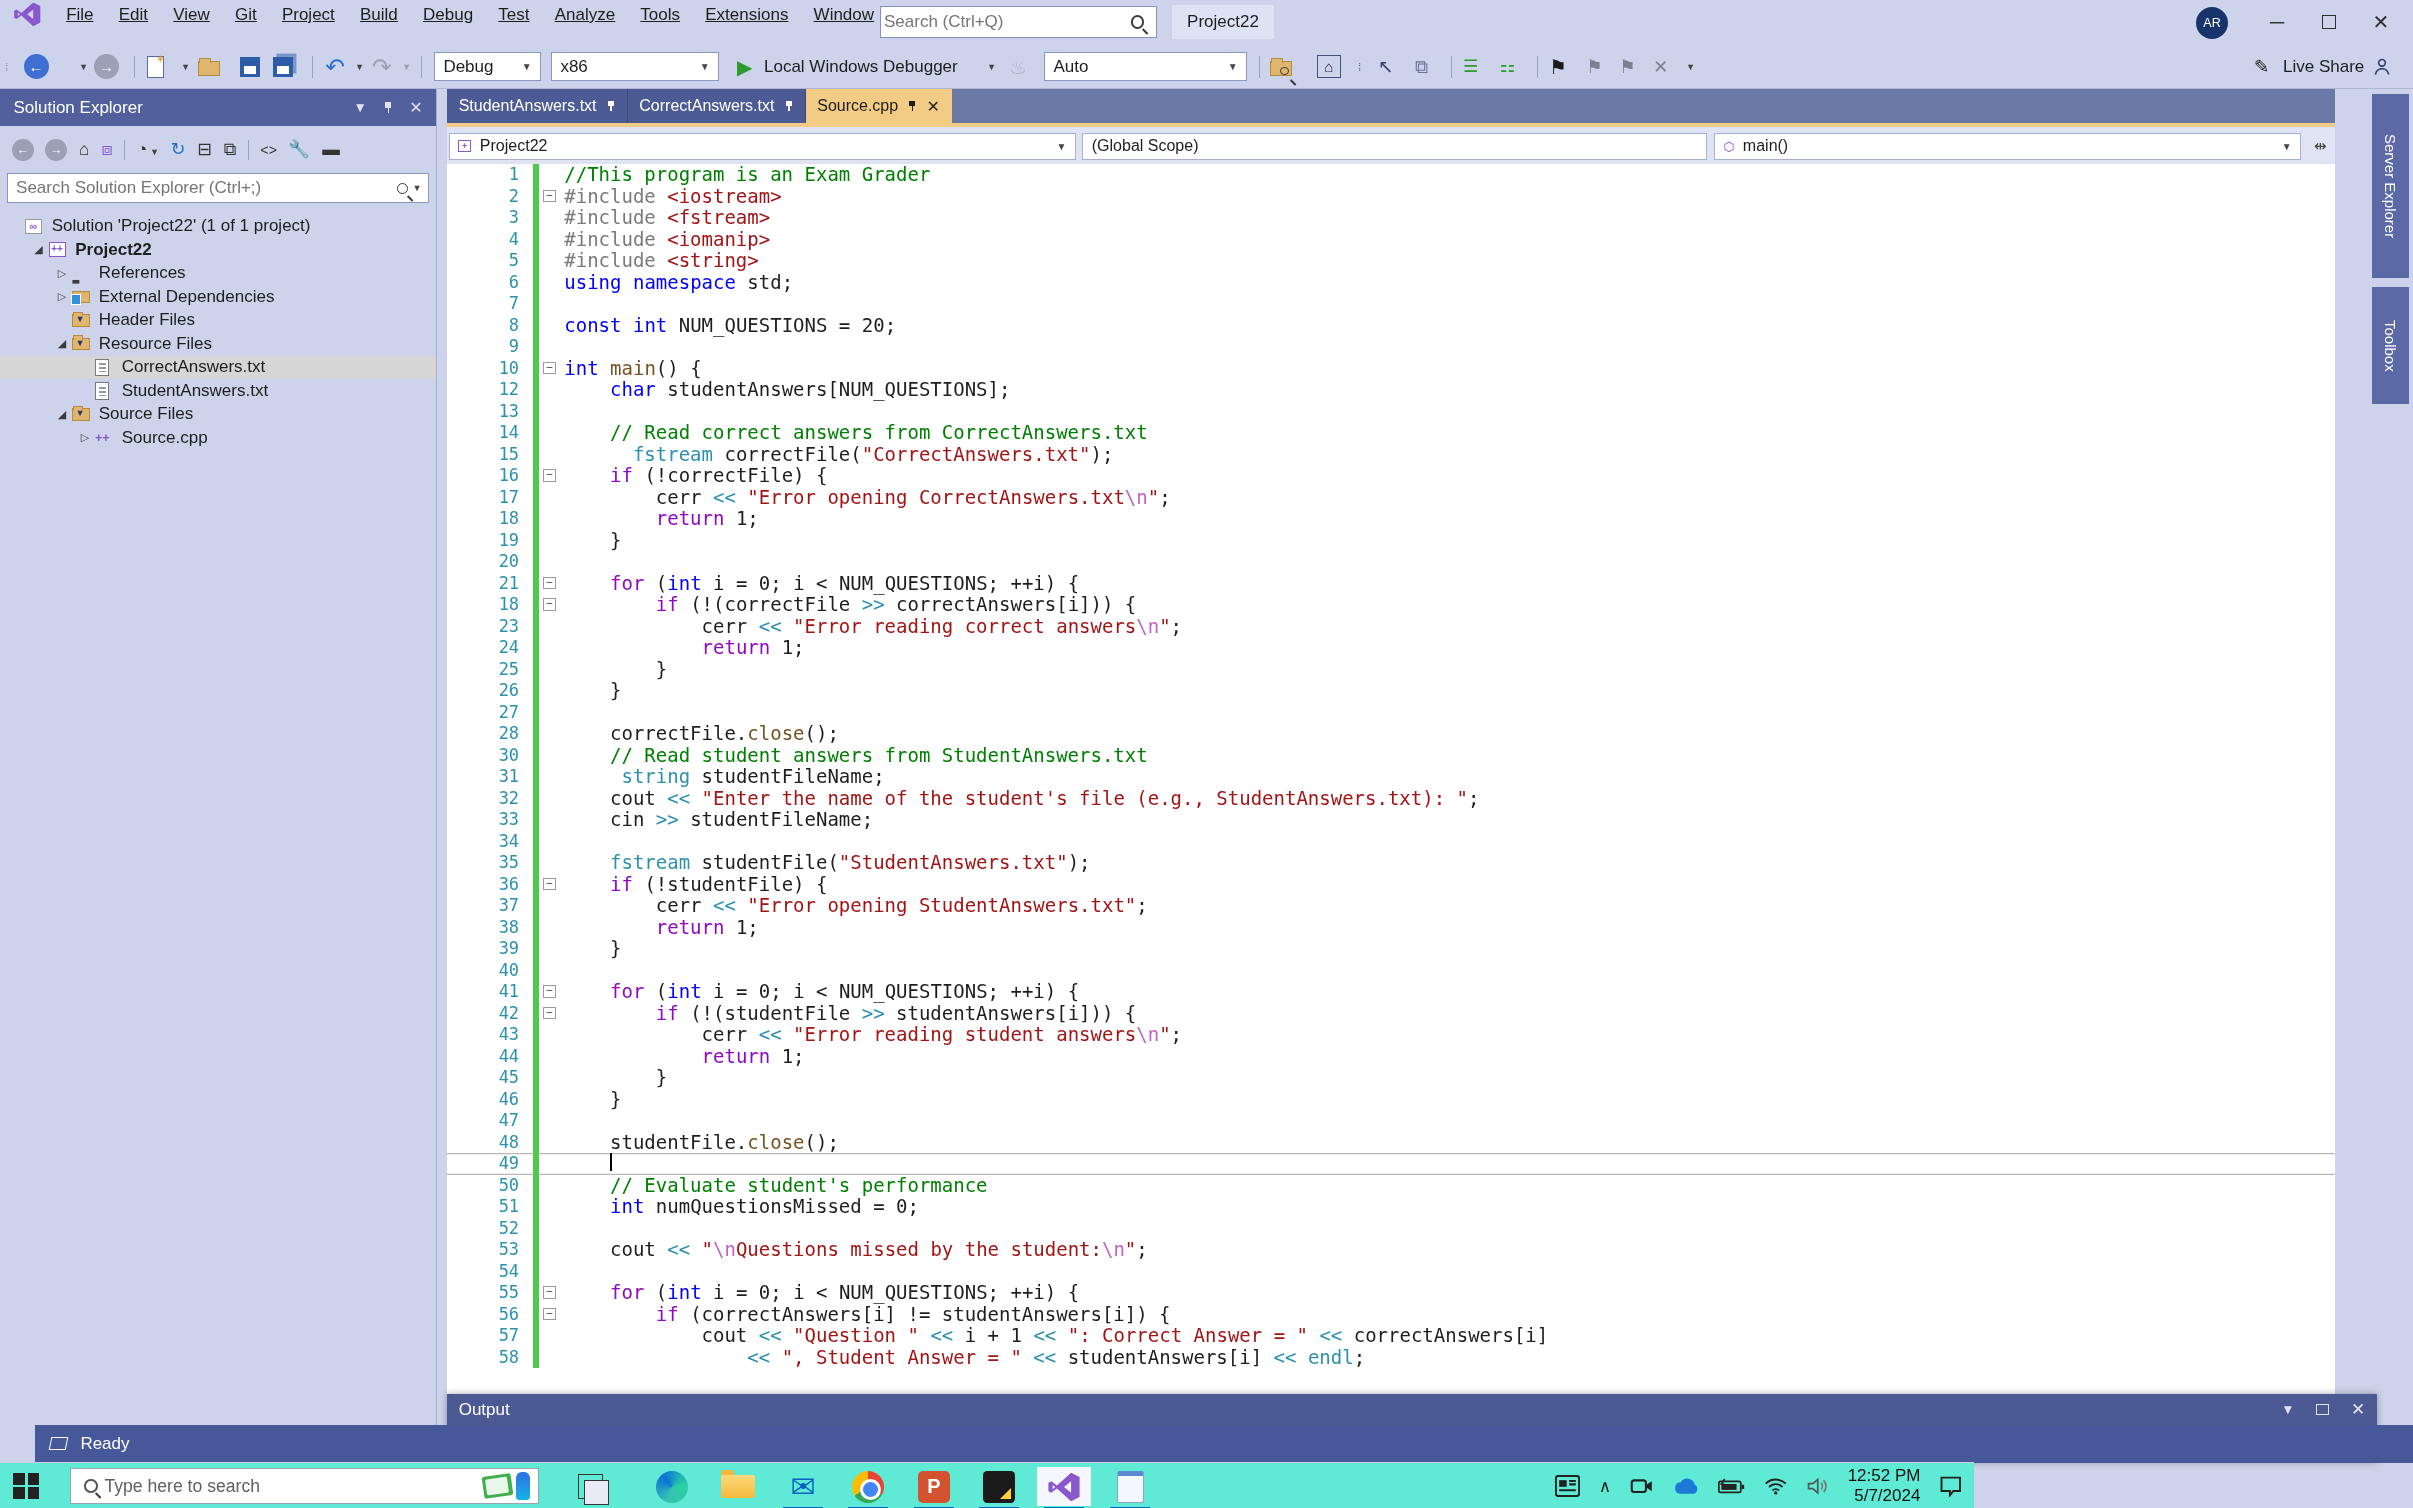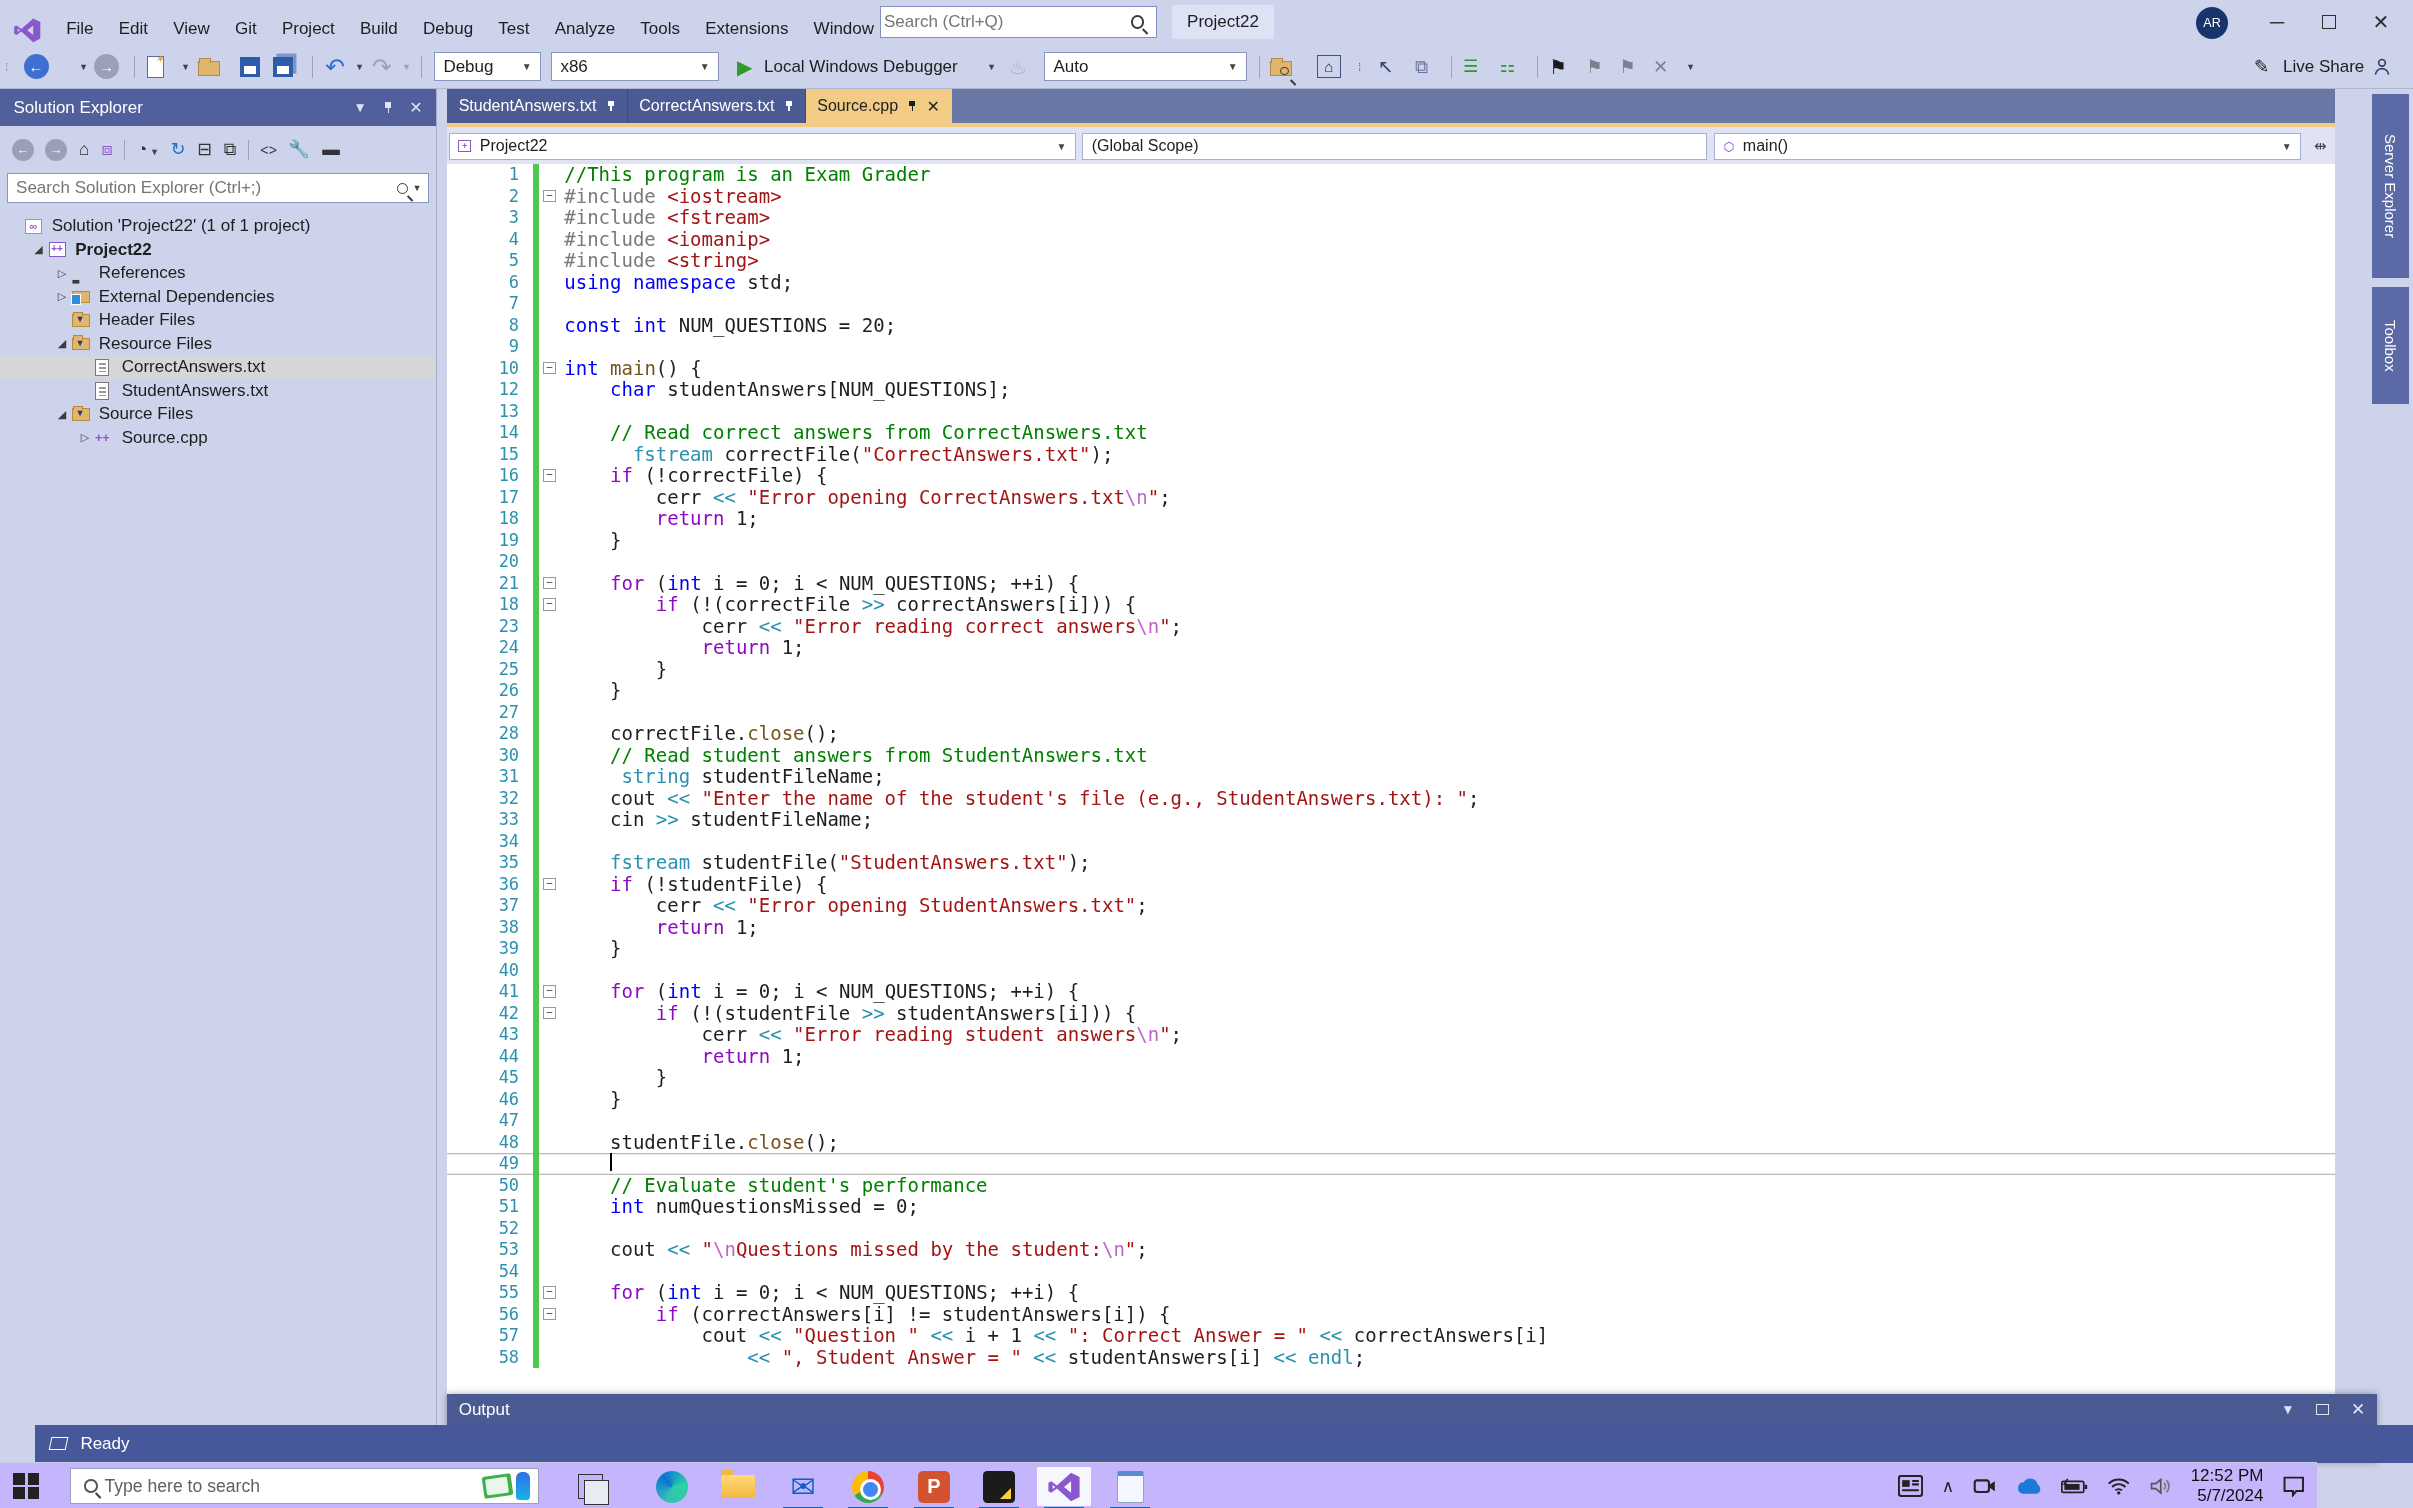--- a/index.html
+++ b/index.html
@@ -1,21 +1,21 @@
 <!DOCTYPE html>
 <html style="font-size:13.4px"><head>
 <meta charset="utf-8">
 <style>
   * { margin:0; padding:0; box-sizing:border-box; }
   html,body { width:2413px; height:1508px; overflow:hidden; }
   body { font-family:"Liberation Sans","DejaVu Sans",sans-serif; color:#1e1e1e; background:#ccd3ea; position:relative; }
   .abs { position:absolute; }
 
   
-  #titlebar { left:0; top:0; width:2413px; height:44px; background:#ccd3ea; display:flex; align-items:flex-end; }
+  #titlebar { left:0; top:0; width:2413px; height:44px; background:#ccd3ea; display:flex; align-items:flex-start;text-decoration:underline; }
   #vs-logo { width:28.5px; height:28.5px; margin:0 11.7px 0 13.4px; }
   .menu-item { font-size:17px; padding:5px 12.6px; color:#1e1e1e; cursor:default; }
   #tb-search { left:880px; top:5.9px; width:277px; height:32px; background:#fff; border:0.8px solid #8591bd; display:flex; align-items:center; }
   #tb-search input { border:0; outline:0; flex:1; font-size:17px; color:#6a6a6a; padding-left:3px; background:transparent; font-family:inherit; }
   .mag { width:13.4px; height:13.4px; border:2.1px solid #3b3b3b; border-radius:50%; position:relative; margin-right:11.7px; flex:none; }
   .mag::after { content:""; position:absolute; width:2.1px; height:6.7px; background:#3b3b3b; left:11px; top:11px; transform:rotate(-45deg); }
   #tb-project { left:1172px; top:5px; width:102px; height:34px; background:#dde2f5; display:flex; align-items:center; justify-content:center; font-size:17px; }
   #avatar { left:2196px; top:6.7px; width:32px; height:32px; border-radius:50%; background:#17356b; color:#fff; font-size:12.6px; display:flex; align-items:center; justify-content:center; }
   .winbtn { top:0; width:52px; height:44px; display:flex; align-items:center; justify-content:center; font-size:20px; color:#2e2e2e; }
   #btn-restore span { width:13.4px; height:13.4px; border:1.7px solid #2e2e2e; display:block; }
@@ -111,21 +111,21 @@
   #out-sub .hstrip { position:absolute; left:159px; top:2.5px; width:1659px; height:7.5px; background:#fff; }
   #out-tabs { height:24px; display:flex; gap:2.5px; background:transparent; }
   .otab { padding:0 11.7px; font-size:16px; display:flex; align-items:center; background:#5d6ba5; color:#fff; }
   .otab.active { background:#f5f6fb; color:#1e1e1e; }
 
   
   #statusbar { left:0; top:1425px; width:2413px; height:38px; background:#46589a; color:#fff; display:flex; align-items:center; font-size:17px;margin-left:35px; }
   #statusbar .sq { width:17px; height:13.4px; border:1.7px solid #fff; transform:skewX(-12deg); margin:0 13.4px 0 15px; }
 
   
-  #taskbar { left:0; top:1462px; width:2317px; height:46px; background:#c4b5fd; border-top:0.8px solid #c9cede; }
+  #taskbar { left:0; top:1462px; width:1974px; height:46px; background:#5eead4; border-top:0.8px solid #c9cede; }
   #start { position:absolute; left:13.4px; top:10px; width:27px; height:27px; display:grid; grid-template-columns:11.7px 11.7px; grid-template-rows:11.7px 11.7px; gap:2.5px; }
   #start span { background:#222; }
   #tb-searchbox { position:absolute; left:70px; top:5px; width:469px; height:36px; background:#fff; border:0.8px solid #9aa0b8; display:flex; align-items:center; }
   #tb-searchbox .mag { border-color:#555; margin:0 6.7px 0 13.4px; }
   #tb-searchbox .ph { font-size:17.6px; color:#616161; flex:1; }
   .deco-book { width:28.5px; height:22px; background:#3faf4e; border-radius:2.5px; transform:rotate(-8deg); margin-right:5px; position:relative; }
   .deco-book::after { content:""; position:absolute; inset:3.4px; background:#e9f6ea; border-radius:1.7px; }
   .deco-bottle { width:13.4px; height:28.5px; background:linear-gradient(#2f6fe4,#15b3e8); border-radius:5.9px 5.9px 3.4px 3.4px; margin-right:8.4px; }
   #taskview { position:absolute; left:578px; top:11px; width:25px; height:25px; border:1.7px solid #333; }
   #taskview::after { content:""; position:absolute; left:5px; top:5px; right:-6.7px; bottom:-6.7px; border:1.7px solid #333; background:#e8eaf4; }

